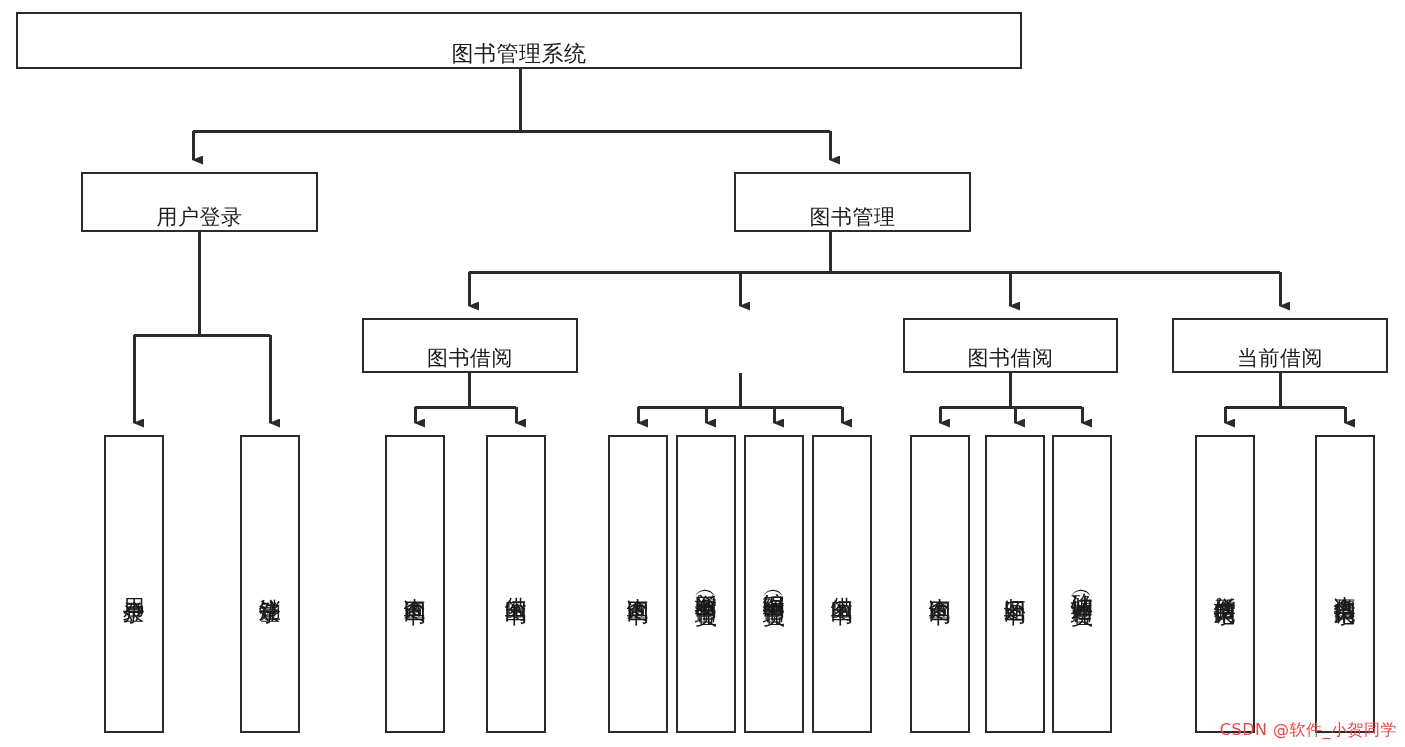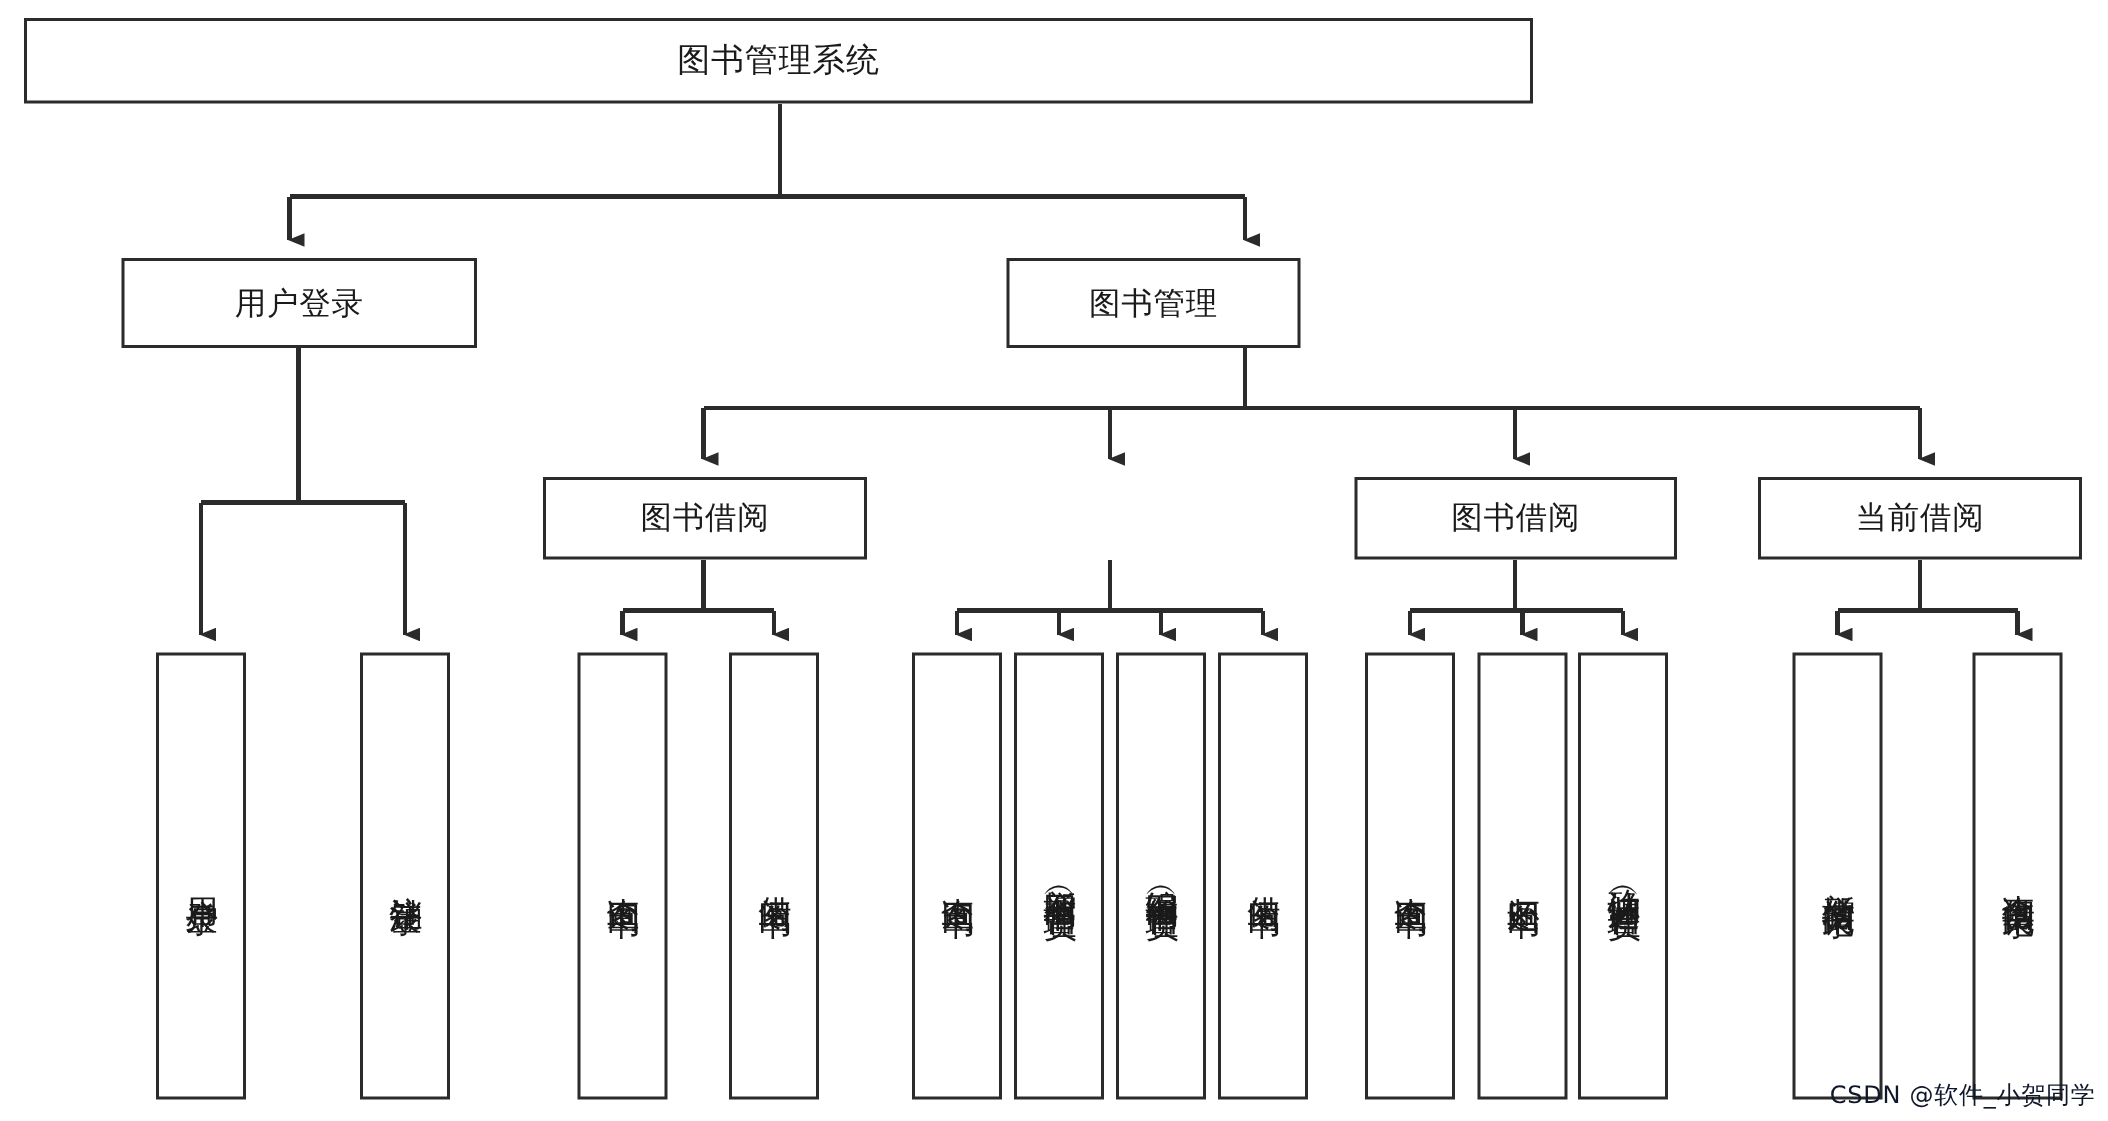--- a/index.html
+++ b/index.html
@@ -25,21 +25,21 @@
     width: 1405px;
     height: 747px;
     pointer-events: none;
   }
   .node {
     position: absolute;
     box-sizing: border-box;
     border: 2px solid #2b2b2b;
     background: #ffffff;
     display: flex;
-    align-items: center;
+    align-items: flex-end;
     justify-content: center;
     color: #1a1a1a;
   }
   .node .label {
     display: block;
     text-align: center;
     line-height: 1.18;
     white-space: nowrap;
   }
   
@@ -61,21 +61,21 @@
     font-size: 22px;
     line-height: 1.15;
     letter-spacing: 2px;
     white-space: nowrap;
   }
   .watermark {
     position: absolute;
     right: 8px;
     bottom: 6px;
     font-size: 16px;
-    color: #0f172a;
+    color: #ef4444;
     letter-spacing: 0.5px;
     white-space: nowrap;
     user-select: none;
   }
 </style>
 </head>
 <body>
 
 <div id="diagram-root">
 
@@ -130,21 +130,21 @@
     </g>
   </svg>
 
   <div class="node h root" style="left:16px; top:12px; width:1006px; height:57px;">
     <span class="label">图书管理系统</span>
   </div>
 
   <div class="node h" style="left:81px; top:172px; width:237px; height:60px;">
     <span class="label">用户登录</span>
   </div>
-  <div class="node h" style="left:671px; top:172px; width:196px; height:60px;">
+  <div class="node h" style="left:734px; top:172px; width:237px; height:60px;">
     <span class="label">图书管理</span>
   </div>
 
   <div class="node h" style="left:362px; top:318px; width:216px; height:55px;">
     <span class="label">图书借阅</span>
   </div>
   <div class="node h" style="left:903px; top:318px; width:215px; height:55px;">
     <span class="label">图书借阅</span>
   </div>
   <div class="node h" style="left:1172px; top:318px; width:216px; height:55px;">

